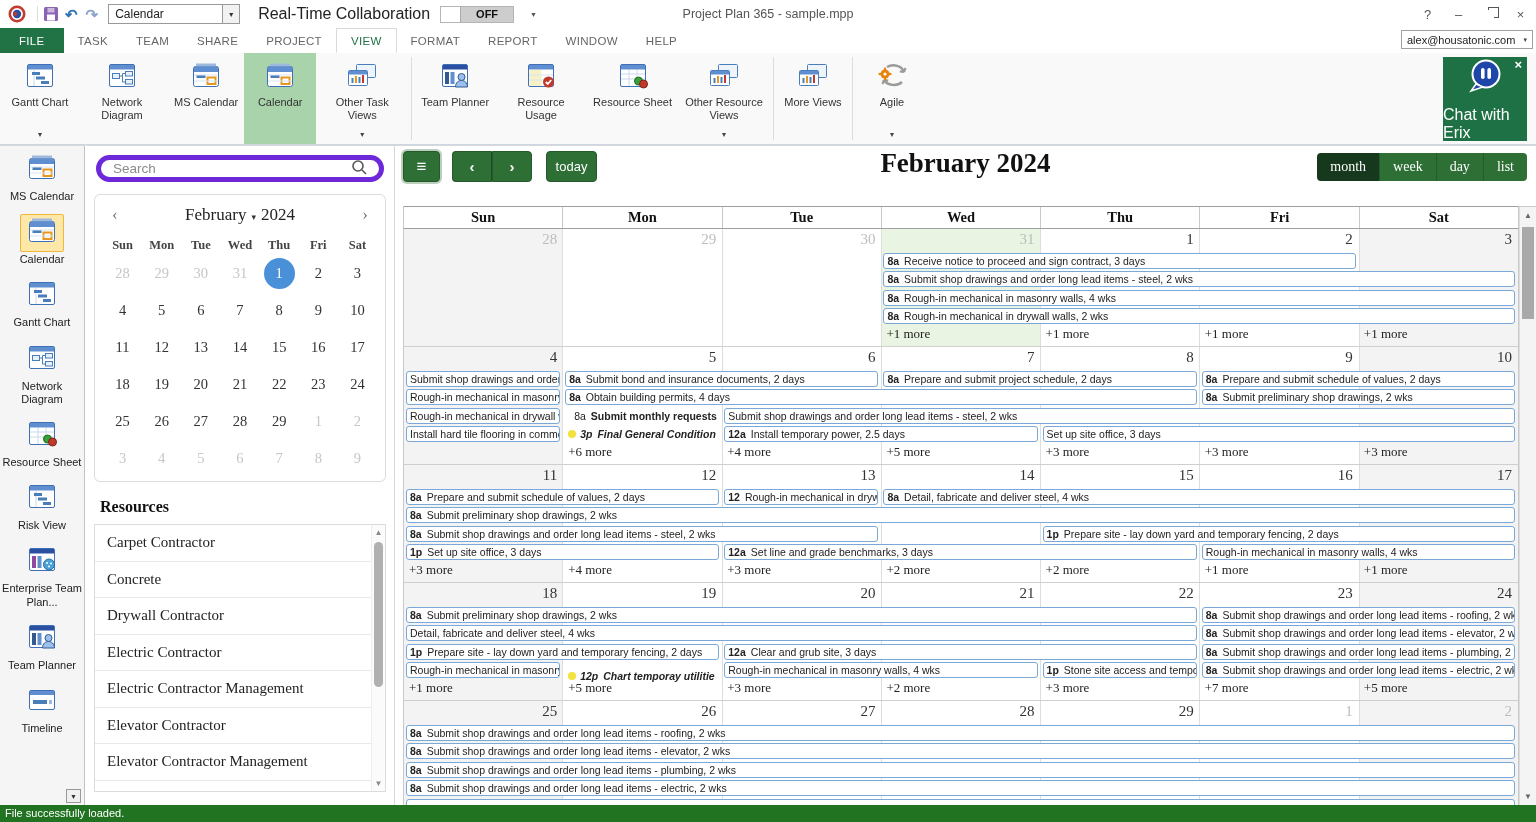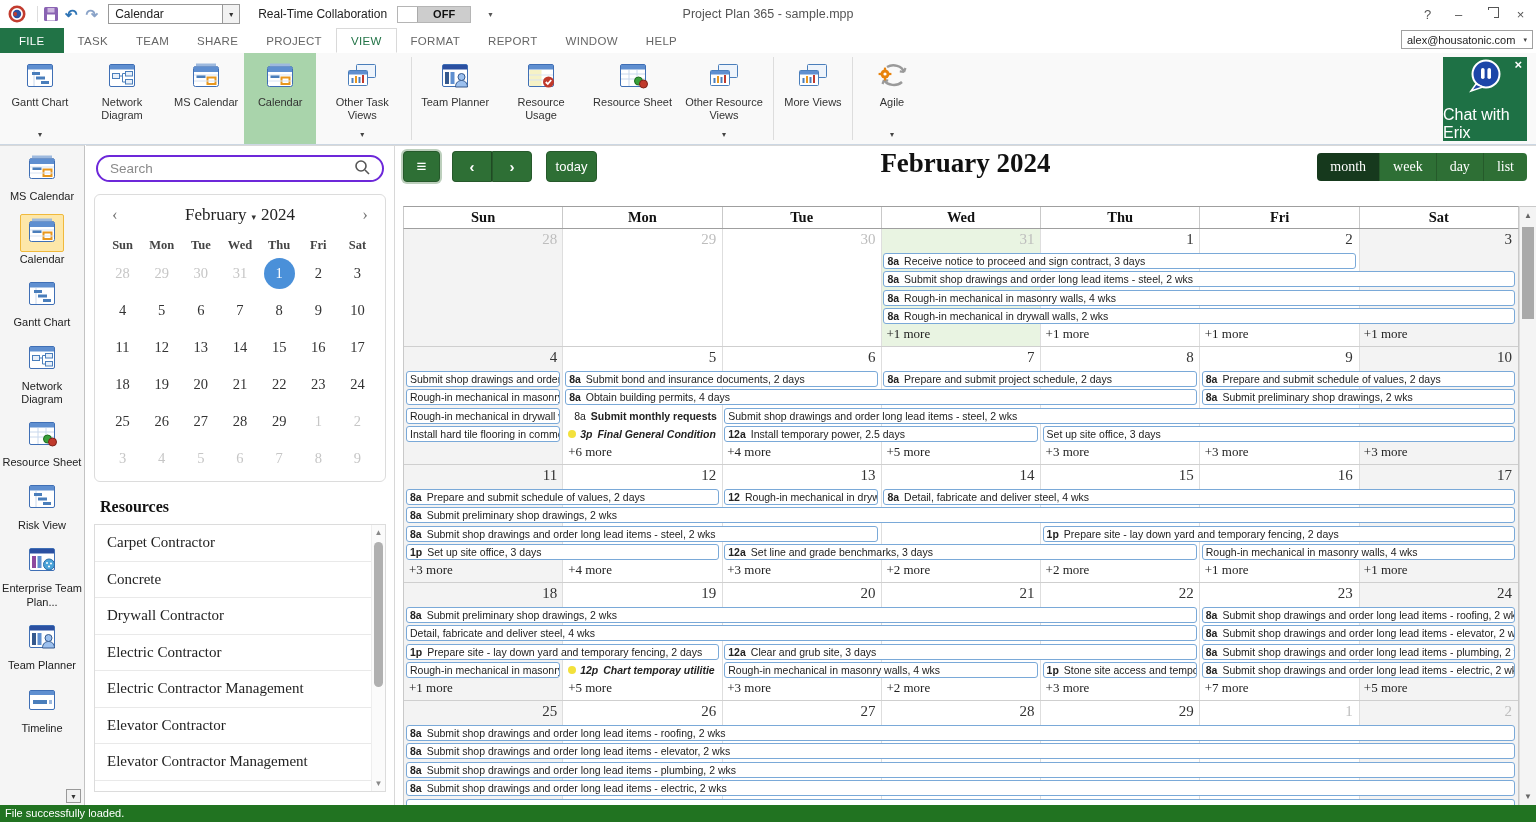--- a/index.html
+++ b/index.html
@@ -10,21 +10,21 @@
   .titlebar{position:absolute;top:0;left:0;right:0;height:28px;background:#fff;
     display:flex;align-items:center;padding-left:8px;}
   .tb-ico{display:flex;align-items:center;margin-right:6px;}
   .tb-sep{width:1px;height:16px;background:#ddd;margin:0 5px;}
   .tb-glyph{font-size:15px;font-weight:bold;line-height:1;}
   .undo{color:#2e74b5;} .redo{color:#8aa3c8;}
   .qa-combo{width:132px;height:20px;border:1px solid #999;display:flex;align-items:center;
     justify-content:space-between;font-size:12px;color:#222;padding-left:6px;margin-left:10px;}
   .qa-combo .dd{width:17px;height:18px;border-left:1px solid #999;background:#f2f2f2;
     display:flex;align-items:center;justify-content:center;font-size:7px;color:#333;}
-  .collab{margin-left:18px;font-size:12px;color:#222;}
+  .collab{margin-left:18px;font-size:16px;color:#222;}
   .toggle{margin-left:10px;width:74px;height:17px;background:#cdcdcd;display:flex;
     border:1px solid #b5b5b5;}
   .toggle .knob{width:20px;background:#fff;border-right:1px solid #aaa;}
   .toggle .state{flex:1;text-align:center;font-weight:bold;font-size:11px;line-height:15px;color:#111;}
   .qa-more{font-size:7px;color:#555;margin-left:16px;}
   .tb-title{position:absolute;left:50%;transform:translateX(-50%);font-size:12.5px;color:#555;}
   .win-controls{position:absolute;right:0;top:0;height:28px;display:flex;}
   .win-btn{width:31px;height:100%;display:flex;align-items:center;justify-content:center;
     color:#555;font-size:13px;}
   .max-glyph{width:9px;height:9px;border:1px solid #555;position:relative;background:#fff;}
@@ -63,21 +63,21 @@
   .rail-item{display:flex;flex-direction:column;align-items:center;margin-bottom:11px;}
   .rail-icon{padding:1px 5px;border:1px solid transparent;border-radius:2px;}
   .rail-icon.selected{background:#fde7a9;border-color:#f0b93c;}
   .rail-label{font-size:11px;color:#222;text-align:center;line-height:1.2;margin-top:1px;padding:0 2px;}
   .rail-dd{position:absolute;right:3px;bottom:2px;width:15px;height:14px;border:1px solid #999;
     background:#f0f0f0;font-size:7px;color:#333;display:flex;align-items:center;justify-content:center;}
 
   
   .left-panel{position:absolute;left:86px;top:145px;bottom:17px;width:309px;background:#fff;
     border-right:1px solid #d8d8d8;border-top:1px solid #d8d8d8;}
-  .search-box{margin:9px 10px 0;height:27px;border:2px solid #6d28d9;border-radius:14px;
+  .search-box{margin:9px 10px 0;height:27px;border:5px solid #6d28d9;border-radius:14px;
     display:flex;align-items:center;justify-content:space-between;padding:0 12px;}
   .search-box input{border:none;outline:none;font-size:13.5px;color:#333;width:230px;
     font-family:"Liberation Sans",sans-serif;}
   .search-box input::placeholder{color:#8a8a8a;}
   .mini-cal{margin:12px 8px 0;border:1px solid #dcdcdc;border-radius:6px;padding:10px 8px 4px;
     font-family:"Liberation Serif",serif;}
   .mc-head{display:flex;align-items:center;justify-content:space-between;padding:0 9px;font-size:17px;color:#222;}
   .mc-nav{color:#777;font-size:17px;}
   .mc-title .dd{font-size:9px;margin:0 5px;color:#333;}
   .mc-weekdays{display:grid;grid-template-columns:repeat(7,1fr);margin-top:13px;
@@ -924,21 +924,21 @@
             <b>12a</b>
             <span class="ev-title">Clear and grub site, 3 days</span>
           </div>
           <div class="ev box" style="left: calc(71.4286% + 2px); width: calc(28.5714% - 5px); top: 61px;">
             <b>8a</b>
             <span class="ev-title">Submit shop drawings and order long lead items - plumbing, 2 wks</span>
           </div>
           <div class="ev box" style="left: calc(0% + 2px); width: calc(14.2857% - 5px); top: 79px;">
             <span class="ev-title">Rough-in mechanical in masonry v</span>
           </div>
-          <div class="ev dot" style="left: calc(14.2857% + 2px); width: calc(14.2857% - 5px); top: 79px; align-items: center;">
+          <div class="ev dot" style="left: calc(14.2857% + 2px); width: calc(14.2857% - 5px); top: 85px; align-items: center;">
             <span class="dotmark"></span>
             <b>12p</b>
             <span class="ev-title">Chart temporay utilitie</span>
           </div>
           <div class="ev box" style="left: calc(28.5714% + 2px); width: calc(28.5714% - 5px); top: 79px;">
             <span class="ev-title">Rough-in mechanical in masonry walls, 4 wks</span>
           </div>
           <div class="ev box" style="left: calc(57.1429% + 2px); width: calc(14.2857% - 5px); top: 79px;">
             <b>1p</b>
             <span class="ev-title">Stone site access and tempora</span>

